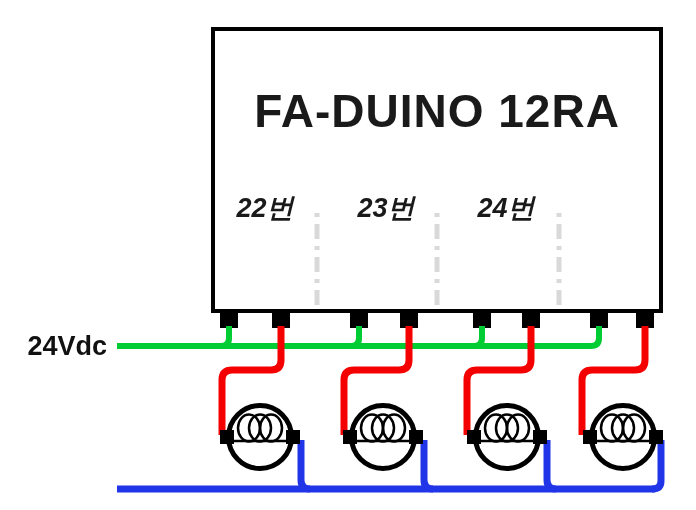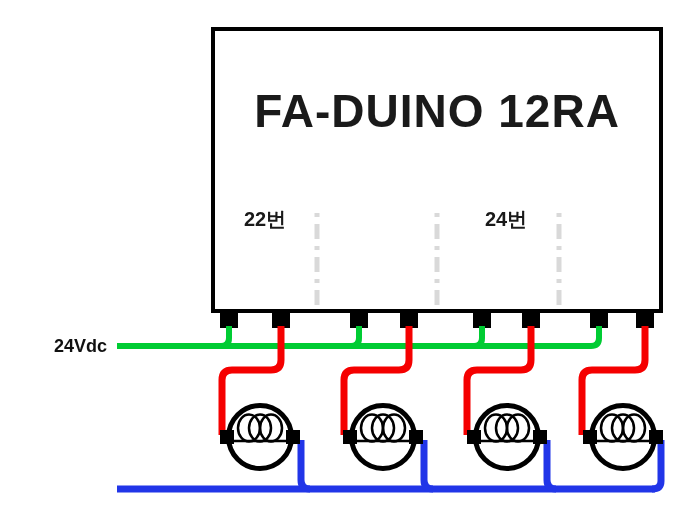--- a/index.html
+++ b/index.html
@@ -13,29 +13,30 @@
   }
   .canvas svg { position: absolute; left: 0; top: 0; }
   .label { position: absolute; color: #111111; font-weight: bold; white-space: nowrap; }
   .device-title {
     left: 211px; top: 84px; width: 452px;
     text-align: center;
     font-size: 46px; letter-spacing: 1px;
     color: #1a1a1a;
   }
   .channel-label {
-    top: 206px;
+    top: 190px;
     transform: translateX(-50%);
-    font-size: 20px;
+    font-size: 27px;
     color: #1a1a1a;
+    font-style: italic;
   }
   .rail-label {
     left: 0; width: 107px;
     text-align: right;
-    font-size: 18px; line-height: 30px;
+    font-size: 27px; line-height: 30px;
     color: #111111;
   }
   .rail-24v { top: 331px; }
   .rail-gnd { top: 474px; }
 </style>
 </head>
 <body>
 
 <div class="canvas">
 
@@ -97,16 +98,17 @@
       <use href="#coil-symbol" transform="translate(260,437)"></use>
       <use href="#coil-symbol" transform="translate(383,437)"></use>
       <use href="#coil-symbol" transform="translate(507,437)"></use>
       <use href="#coil-symbol" transform="translate(623,437)"></use>
     </g>
   </svg>
 
   <div class="label device-title">FA-DUINO 12RA</div>
 
   <div class="label channel-label" style="left:265px">22번</div>
+  <div class="label channel-label" style="left:386px">23번</div>
   <div class="label channel-label" style="left:506px">24번</div>
 
   <div class="label rail-label rail-24v">24Vdc</div>
 </div>
 
 </body></html>

